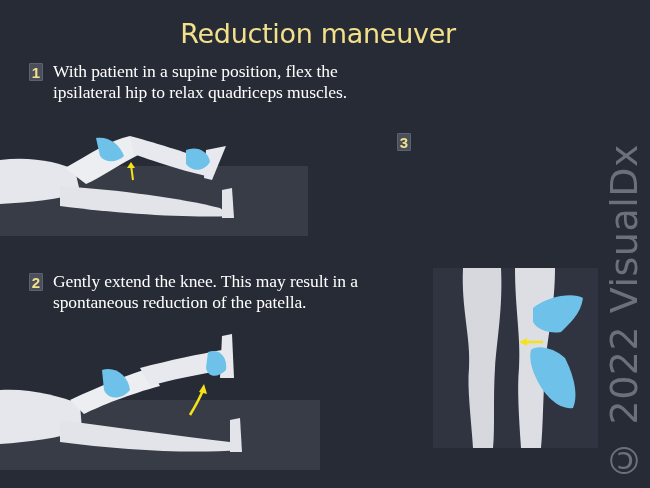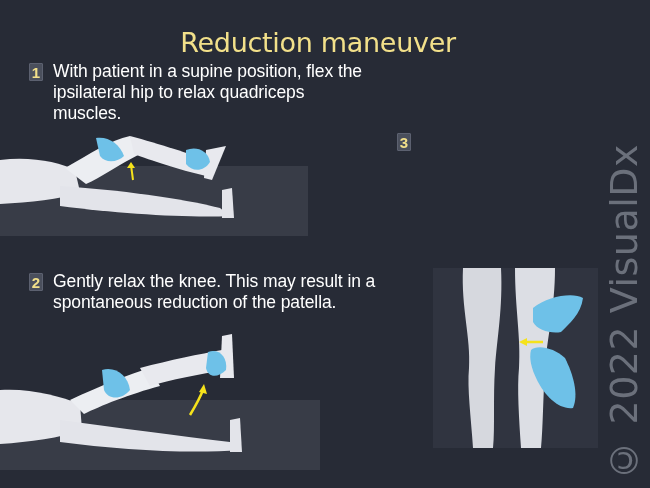--- a/index.html
+++ b/index.html
@@ -1,21 +1,21 @@
 <!DOCTYPE html>
 <html><head>
 <meta charset="utf-8">
 <style>
   * { box-sizing: border-box; margin: 0; padding: 0; }
   html, body { width: 650px; height: 488px; overflow: hidden; }
   body { background: #272b36; font-family: "Liberation Sans", sans-serif; position: relative; color: #ffffff; }
-  .title { position: absolute; top: 27px; left: 0; width: 636px; text-align: center; color: #f2e08a; font-size: 27px; font-family: "DejaVu Sans", sans-serif; font-weight: normal; letter-spacing: -0.3px; }
+  .title { position: absolute; top: 18px; left: 0; width: 636px; text-align: center; color: #f2e08a; font-size: 27px; font-family: "DejaVu Sans", sans-serif; font-weight: normal; letter-spacing: -0.3px; }
   .step { position: absolute; display: flex; align-items: flex-start; }
   .badge { width: 14px; height: 18px; background: #4a4f5c; border: 1px solid #5c6170; color: #f2e08a; font-size: 15px; font-weight: bold; line-height: 17px; text-align: center; margin-right: 10px; margin-top: 2px; flex-shrink: 0; border-radius: 1px; }
-  .step-text { font-size: 17.5px; line-height: 21px; color: #ffffff; letter-spacing: -0.1px; }
+  .step-text { font-size: 17.5px; line-height: 21px; color: #ffffff; letter-spacing: -0.1px; font-family: Liberation Serif, serif; }
   #s1 { left: 29px; top: 61px; width: 340px; }
   #s2 { left: 29px; top: 271px; width: 360px; }
   #s3 { left: 397px; top: 131px; width: 230px; }
   .panel { position: absolute; }
   .mat { position: absolute; background: #383c47; }
   .watermark { position: absolute; right: 4px; bottom: 6px; writing-mode: vertical-rl; transform: rotate(180deg); color: #6b707b; font-size: 38px; font-family: "DejaVu Sans", sans-serif; letter-spacing: 0.5px; }
   svg { position: absolute; overflow: visible; }
 </style>
 </head>
 <body>
@@ -48,21 +48,21 @@
     <path d="M127,48 L131,42 L135,48 Z" fill="#f5e21b"></path>
   </svg>
 </div>
 
 <div class="step" id="s3">
   <div class="badge">3</div>
 </div>
 
 <div class="step" id="s2">
   <div class="badge">2</div>
-  <div class="step-text">Gently relax the knee. This may result in a spontaneous reduction of the patella.</div>
+  <div class="step-text">Gently extend the knee. This may result in a spontaneous reduction of the patella.</div>
 </div>
 
 <div class="panel" style="left:0;top:320px;width:330px;height:160px;">
   <div class="mat" style="left:0;top:80px;width:320px;height:70px;"></div>
   <svg width="330" height="160">
     <path d="M0,70 C30,68 60,76 80,84 L82,110 C60,118 30,122 0,124 Z" fill="#e6e7ec"></path>
     <path d="M60,100 C120,108 180,116 230,122 L240,130 C190,134 120,130 60,122 Z" fill="#e3e4ea"></path>
     <path d="M230,100 L240,98 L242,132 L230,132 Z" fill="#e3e4ea"></path>
 
     <path d="M70,80 C100,66 130,54 150,48 L160,66 C130,74 100,86 84,94 Z" fill="#eceef2"></path>

